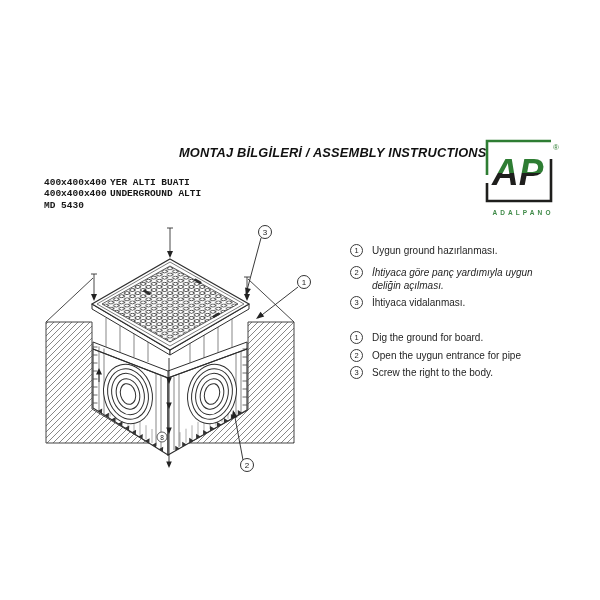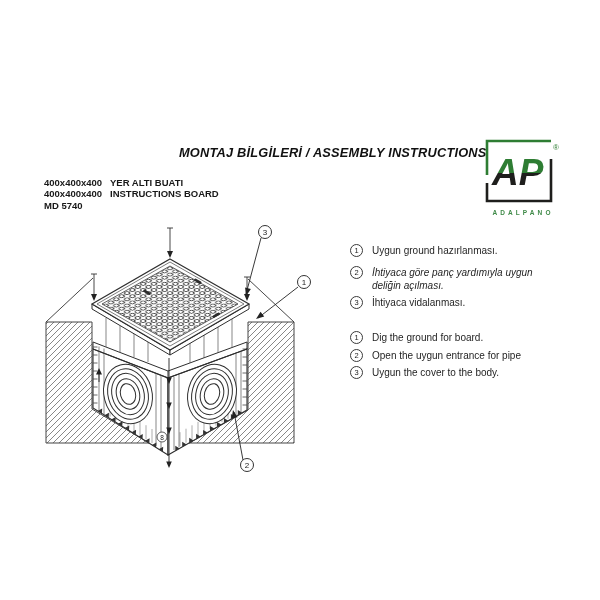--- a/index.html
+++ b/index.html
@@ -1,37 +1,37 @@
 <!DOCTYPE html>
 <html><head>
 <meta charset="utf-8">
 <style>
   html,body{margin:0;padding:0;}
   body{width:600px;height:600px;background:#ffffff;position:relative;overflow:hidden;
        font-family:"Liberation Sans", sans-serif;color:#1b1b1b;}
   .abs{position:absolute;}
   .title{font-size:12.8px;font-weight:bold;letter-spacing:.2px;white-space:nowrap;color:#111;}
-  .prod{font-size:9.5px;font-weight:bold;line-height:11.4px;color:#181818;white-space:nowrap;}
+  .prod{font-size:9.5px;font-weight:bold;line-height:11.4px;color:#181818;white-space:nowrap;font-family:Liberation Mono, monospace;}
   .prod .model{display:inline-block;min-width:66px;}
   .instr-item{display:flex;align-items:flex-start;gap:9px;}
   .cnum{flex:0 0 auto;width:11px;height:11px;border:1px solid #3a3a3a;border-radius:50%;
         font-size:7.5px;line-height:11px;text-align:center;color:#222;background:#fff;}
   .itxt{font-size:10px;line-height:13px;color:#1f1f1f;}
   .brand{font-size:6.5px;font-weight:bold;letter-spacing:3.1px;color:#3f8a48;white-space:nowrap;}
   svg text{font-family:"Liberation Sans", sans-serif;}
 </style>
 </head>
 <body>
 
 <div class="abs title" style="left:179px;top:145px;font-style:italic;">MONTAJ BİLGİLERİ / ASSEMBLY INSTRUCTIONS</div>
 
 <div class="abs prod" style="left:44px;top:177px;">
   <div><span class="model">400x400x400</span><span>YER ALTI BUATI</span></div>
-  <div><span class="model">400x400x400</span><span>INSTRUCTIONS BOARD</span></div>
-  <div>MD 5740</div>
+  <div><span class="model">400x400x400</span><span>UNDERGROUND ALTI</span></div>
+  <div>MD 5430</div>
 </div>
 
 <div class="abs" style="left:479px;top:133px;width:88px;">
   <svg width="88" height="74" viewBox="0 0 88 74">
     <defs>
       <clipPath id="clipTop">
           <rect x="0" y="0" width="88" height="40"></rect>
         </clipPath>
       <clipPath id="clipBot">
           <rect x="0" y="40" width="88" height="34"></rect>
@@ -191,14 +191,14 @@
 <div class="abs instr-item" style="left:350px;top:331px;width:215px;">
   <span class="cnum">1</span>
   <span class="itxt">Dig the ground for board.</span>
 </div>
 <div class="abs instr-item" style="left:350px;top:349px;width:215px;">
   <span class="cnum">2</span>
   <span class="itxt">Open the uygun entrance for pipe</span>
 </div>
 <div class="abs instr-item" style="left:350px;top:366px;width:215px;">
   <span class="cnum">3</span>
-  <span class="itxt">Uygun the cover to the body.</span>
+  <span class="itxt">Screw the right to the body.</span>
 </div>
 
 </body></html>

